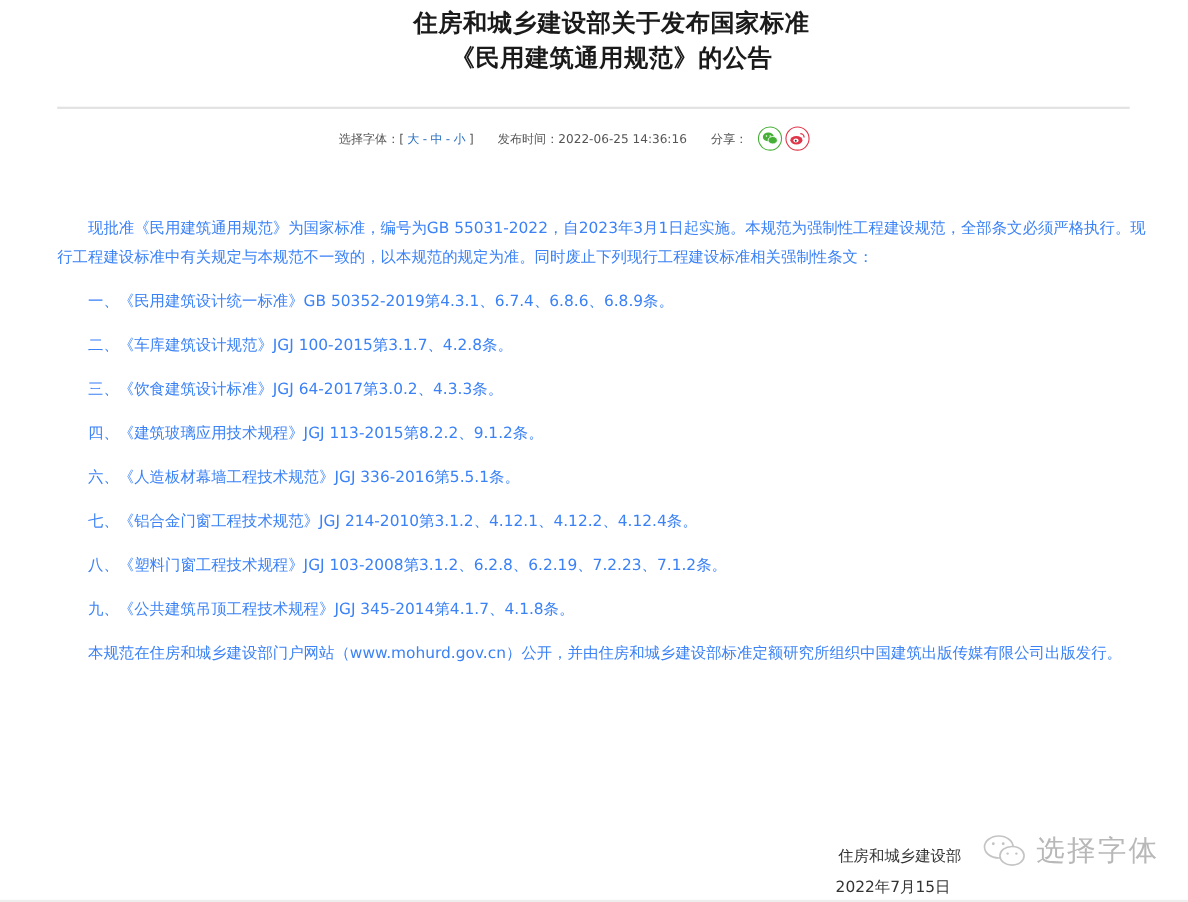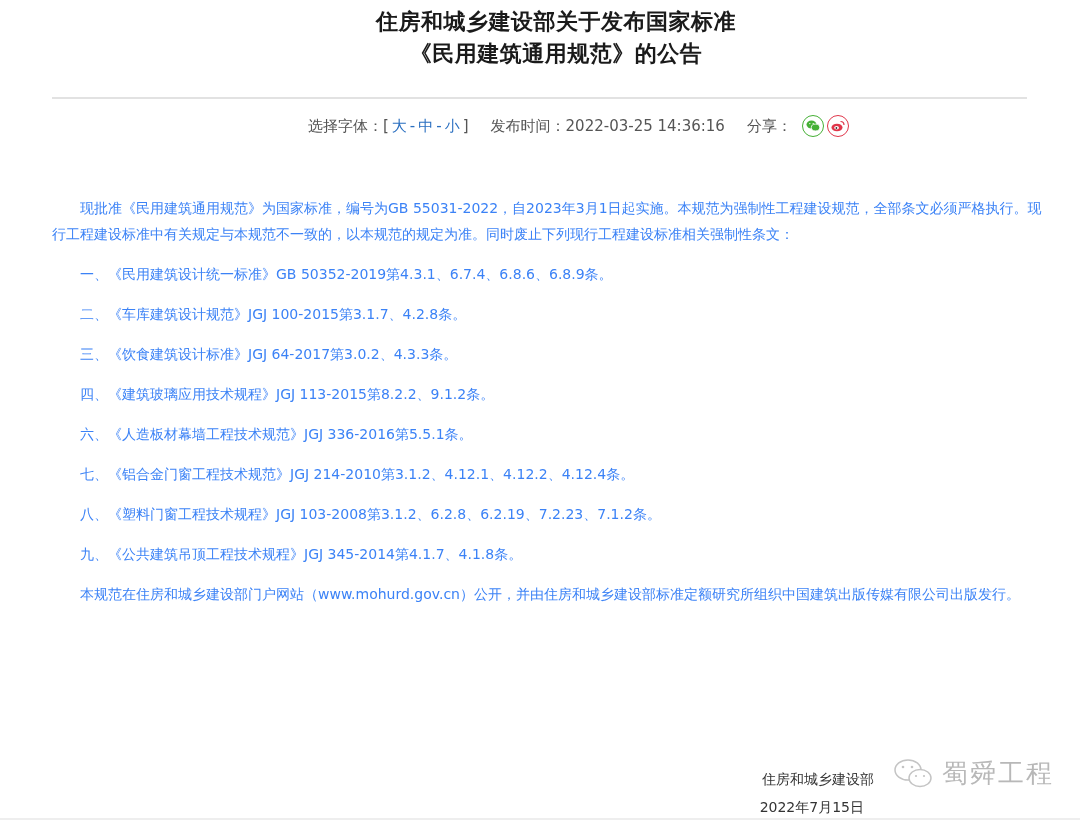--- a/index.html
+++ b/index.html
@@ -15,21 +15,21 @@
     text-align: center; font-weight: bold; font-size: 22px; line-height: 32px;
     color: #1a1a1a; letter-spacing: 0.5px; padding-left: 32px;
   }
   .divider {
     position: absolute; left: 52px; top: 97px; width: 975px; height: 2px;
     background: #e2e2e2;
   }
 
   .meta {
     position: absolute; left: 308px; top: 114px; height: 24px;
-    display: flex; align-items: center; font-size: 15px; color: #555555;
+    display: flex; align-items: center; font-size: 11px; color: #555555;
     white-space: nowrap;
   }
   .meta .font-select { display: flex; align-items: center; }
   .meta .bracket { color: #555; }
   .meta .size-link { color: #2a6fc0; cursor: pointer; padding: 0 3px; }
   .meta .sep { color: #2a6fc0; }
   .meta .publish { margin-left: 22px; }
   .meta .share { margin-left: 22px; display: flex; align-items: center; justify-content: center; }
   .share-icon {
     width: 22px; height: 22px; border-radius: 50%;
@@ -81,21 +81,21 @@
       <span>选择字体：</span>
       <span class="bracket">[</span>
       <span class="size-link">大</span>
       <span class="sep">-</span>
       <span class="size-link">中</span>
       <span class="sep">-</span>
       <span class="size-link">小</span>
       <span class="bracket">]</span>
     </div>
     <div class="publish">
-      <span>发布时间：</span><span>2022-03-25 14:36:16</span>
+      <span>发布时间：</span><span>2022-06-25 14:36:16</span>
     </div>
     <div class="share">
       <span>分享：</span>
       <span class="share-icon wechat">
         <svg width="14" height="12" viewBox="0 0 14 12">
           <ellipse cx="5.5" cy="4.5" rx="5" ry="4" fill="#45b035"></ellipse>
           <ellipse cx="9.5" cy="7.5" rx="4.2" ry="3.4" fill="#45b035" stroke="#fff" stroke-width="0.8"></ellipse>
           <circle cx="3.8" cy="3.6" r="0.7" fill="#fff"></circle>
           <circle cx="7.2" cy="3.6" r="0.7" fill="#fff"></circle>
         </svg>
@@ -129,17 +129,17 @@
 
   <div class="watermark">
     <svg width="44" height="34" viewBox="0 0 44 34" style="margin-right:6px">
       <ellipse cx="16" cy="13" rx="13" ry="10" fill="none" stroke="#c4c4c4" stroke-width="1.5"></ellipse>
       <ellipse cx="28" cy="21" rx="11" ry="8.5" fill="#fff" stroke="#c4c4c4" stroke-width="1.5"></ellipse>
       <circle cx="11" cy="10" r="1.3" fill="#c4c4c4"></circle>
       <circle cx="20" cy="10" r="1.3" fill="#c4c4c4"></circle>
       <circle cx="24" cy="19" r="1.1" fill="#c4c4c4"></circle>
       <circle cx="32" cy="19" r="1.1" fill="#c4c4c4"></circle>
     </svg>
-    <span>蜀舜工程</span>
+    <span>选择字体</span>
   </div>
 
   <div class="bottom-line"></div>
 </div>
 
 </body></html>

